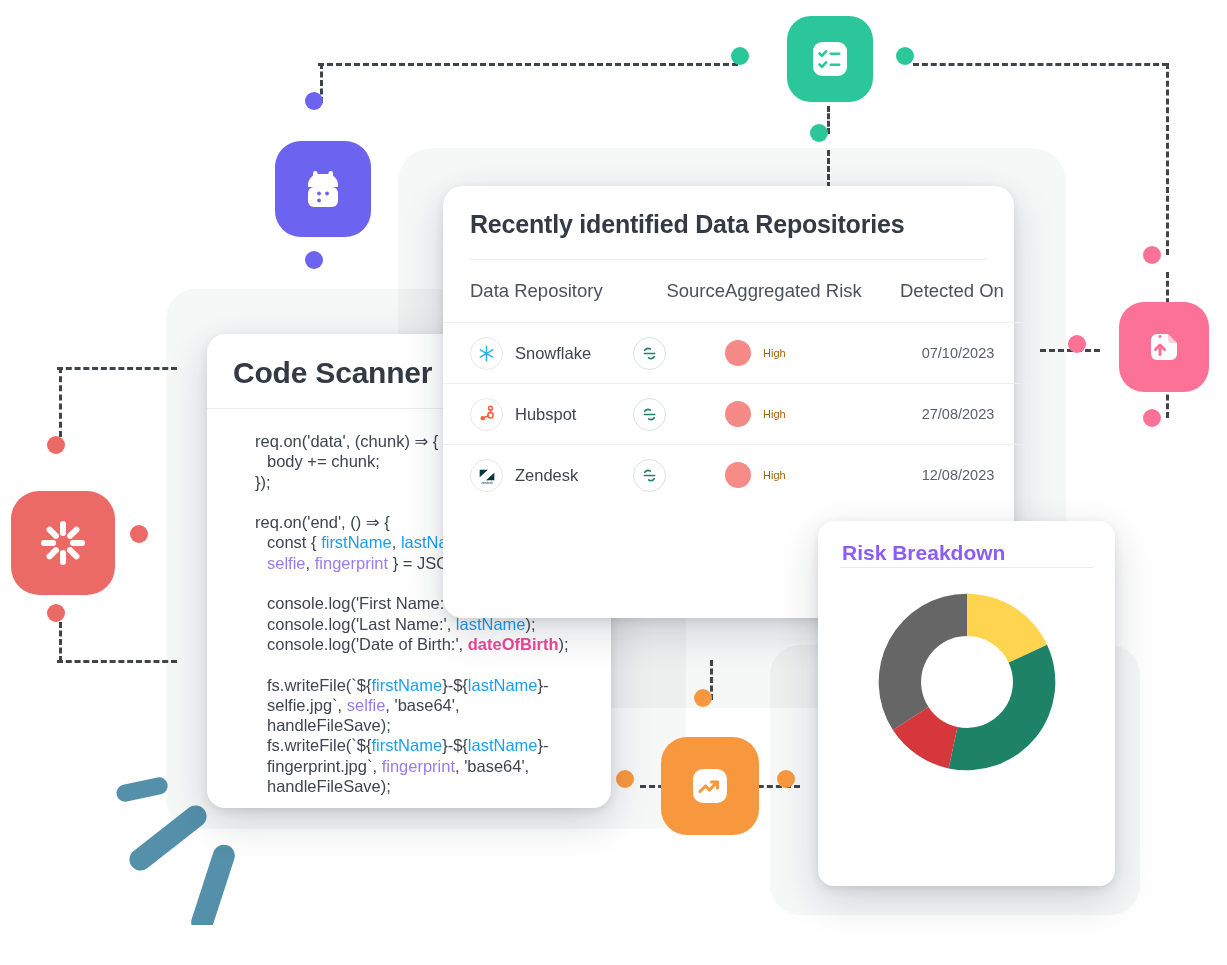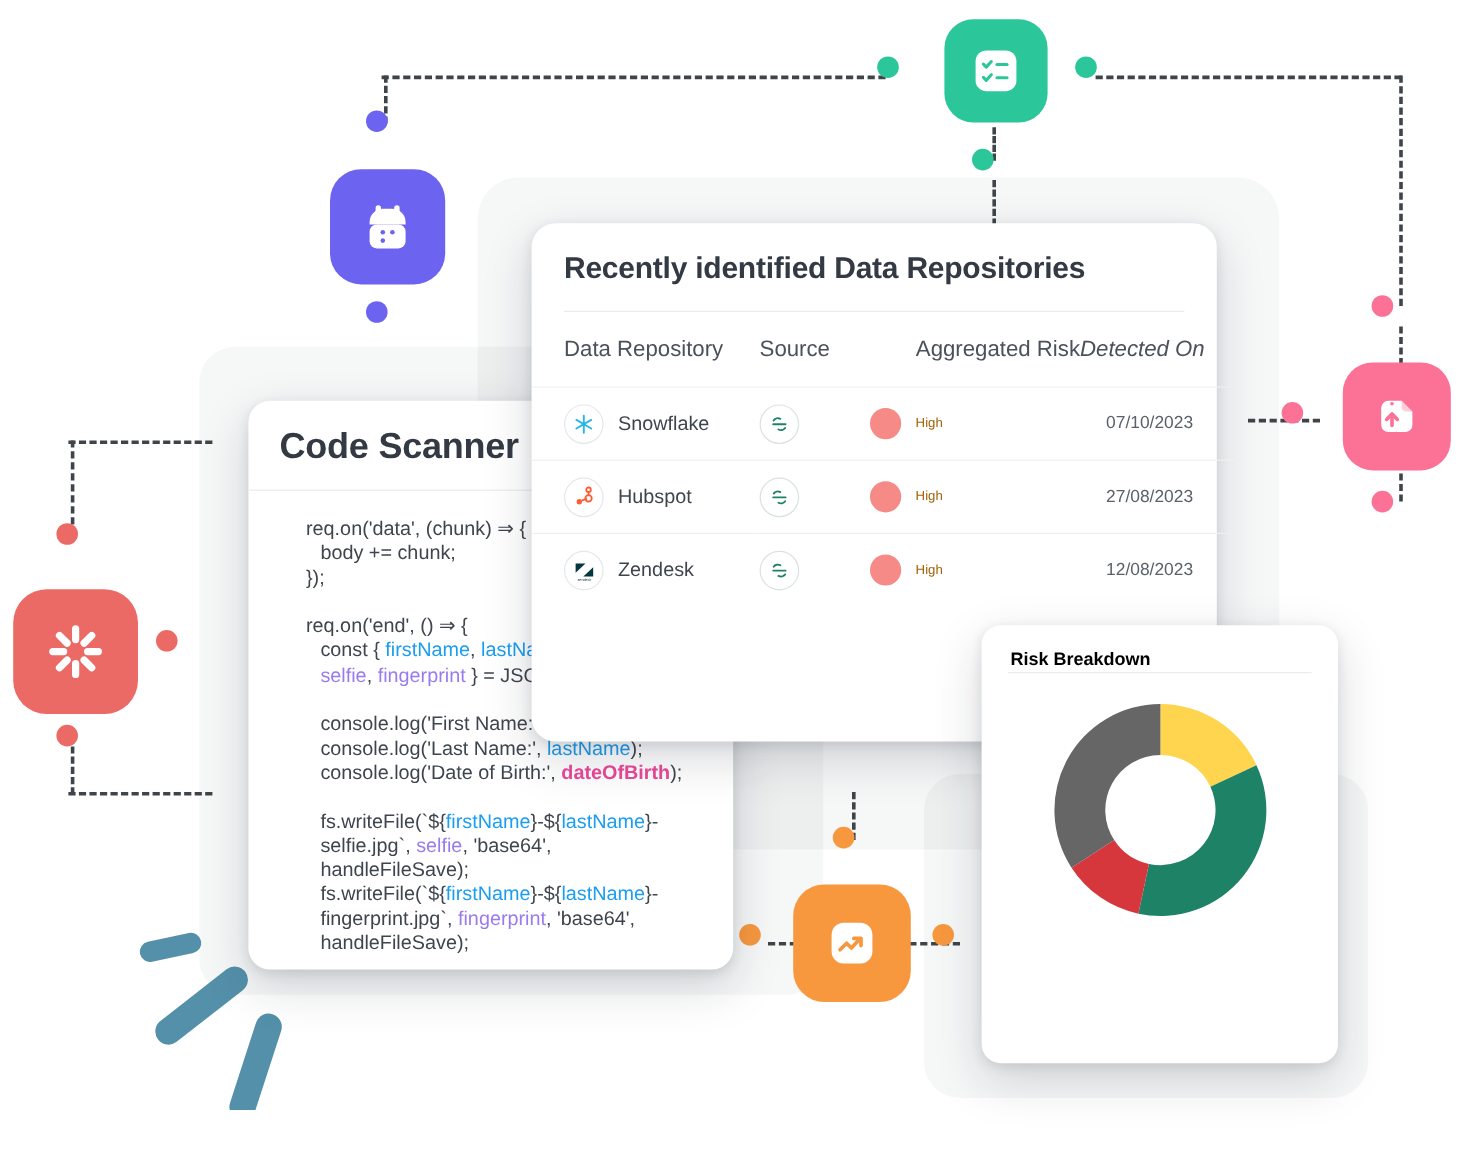--- a/index.html
+++ b/index.html
@@ -59,22 +59,22 @@
     border-radius: 20px;
   }
   #repo-card .card-title { padding: 24px 27px 20px; font-size: 25px; }
   .tbl { width: 100%; border-collapse: collapse; table-layout: fixed; }
   .tbl th {
     font-weight: normal; font-size: 18.5px; color: #4a515b;
     text-align: left; padding: 20px 0 20px 0;
   }
   .tbl td { padding: 0; height: 61px; vertical-align: middle; border-top: 1px solid #edf0f2; }
   .tbl .c1 { width: 190px; padding-left: 27px; }
-  .tbl .c2 { width: 92px; }
-  .tbl .c3 { width: 175px; text-align: right; }
+  .tbl .c2 { width: 92px; text-align: right; }
+  .tbl .c3 { width: 175px; }
   .tbl .c4 { width: 136px; text-align: center; padding-right: 20px; }
   .repo-cell { display: flex; align-items: center; gap: 12px; }
   .repo-logo {
     width: 33px; height: 33px; border-radius: 50%;
     border: 1px solid #e4e8ec; background: #fff; flex: none;
     display: flex; align-items: center; justify-content: center;
   }
   .repo-name { font-size: 16.5px; color: #3f454e; }
   .src-logo {
     width: 33px; height: 33px; border-radius: 50%;
@@ -88,21 +88,21 @@
   .btn {
     display: inline-block; padding: 11px 22px;
     border: 1px solid #dde2e7; border-radius: 24px;
     background: #fff; font-size: 16px; font-weight: bold;
     color: #2f3a4c; cursor: pointer;
   }
   #view-details-wrap { padding: 14px 0 0 27px; }
 
   
   #risk-card { left: 818px; top: 521px; width: 297px; height: 365px; border-radius: 16px; }
-  #risk-card .rb-title { padding: 20px 24px 2px; font-size: 15px; font-weight: bold; color: #000000; }
+  #risk-card .rb-title { padding: 20px 24px 2px; font-size: 21px; font-weight: bold; color: #8b5cf6; }
   #risk-card .rb-sub {
     padding: 4px 24px 16px; font-size: 16px; line-height: 23px; color: #4a515b;
   }
   #risk-card .rb-hr { margin: 0 22px; height: 1px; background: #e9ecef; }
   .donut-wrap { display: flex; align-items: center; justify-content: center; padding-top: 18px; }
 
   
   .swoosh { position: absolute; }
 </style>
 </head>
@@ -219,21 +219,21 @@
 
   <div class="card" id="repo-card">
     <div class="card-title">Recently identified Data Repositories</div>
     <div class="hr" style="margin:0 27px;"></div>
     <table class="tbl">
       <thead>
         <tr>
           <th class="c1">Data Repository</th>
           <th class="c2">Source</th>
           <th class="c3">Aggregated Risk</th>
-          <th class="c4" style="text-align:left;padding-right:0;font-style:italic;">Detected On</th>
+          <th class="c4" style="text-align:left;padding-right:0;">Detected On</th>
         </tr>
       </thead>
       <tbody id="repo-rows">
           <tr>
             <td class="c1">
               <div class="repo-cell">
         <span class="repo-logo">
                   <svg width="19" height="19" viewBox="0 0 24 24">
                     <g stroke="#29B5E8" stroke-width="2" stroke-linecap="round">
                       <path d="M12 3v18M4.2 7.5l15.6 9M19.8 7.5l-15.6 9"></path>

